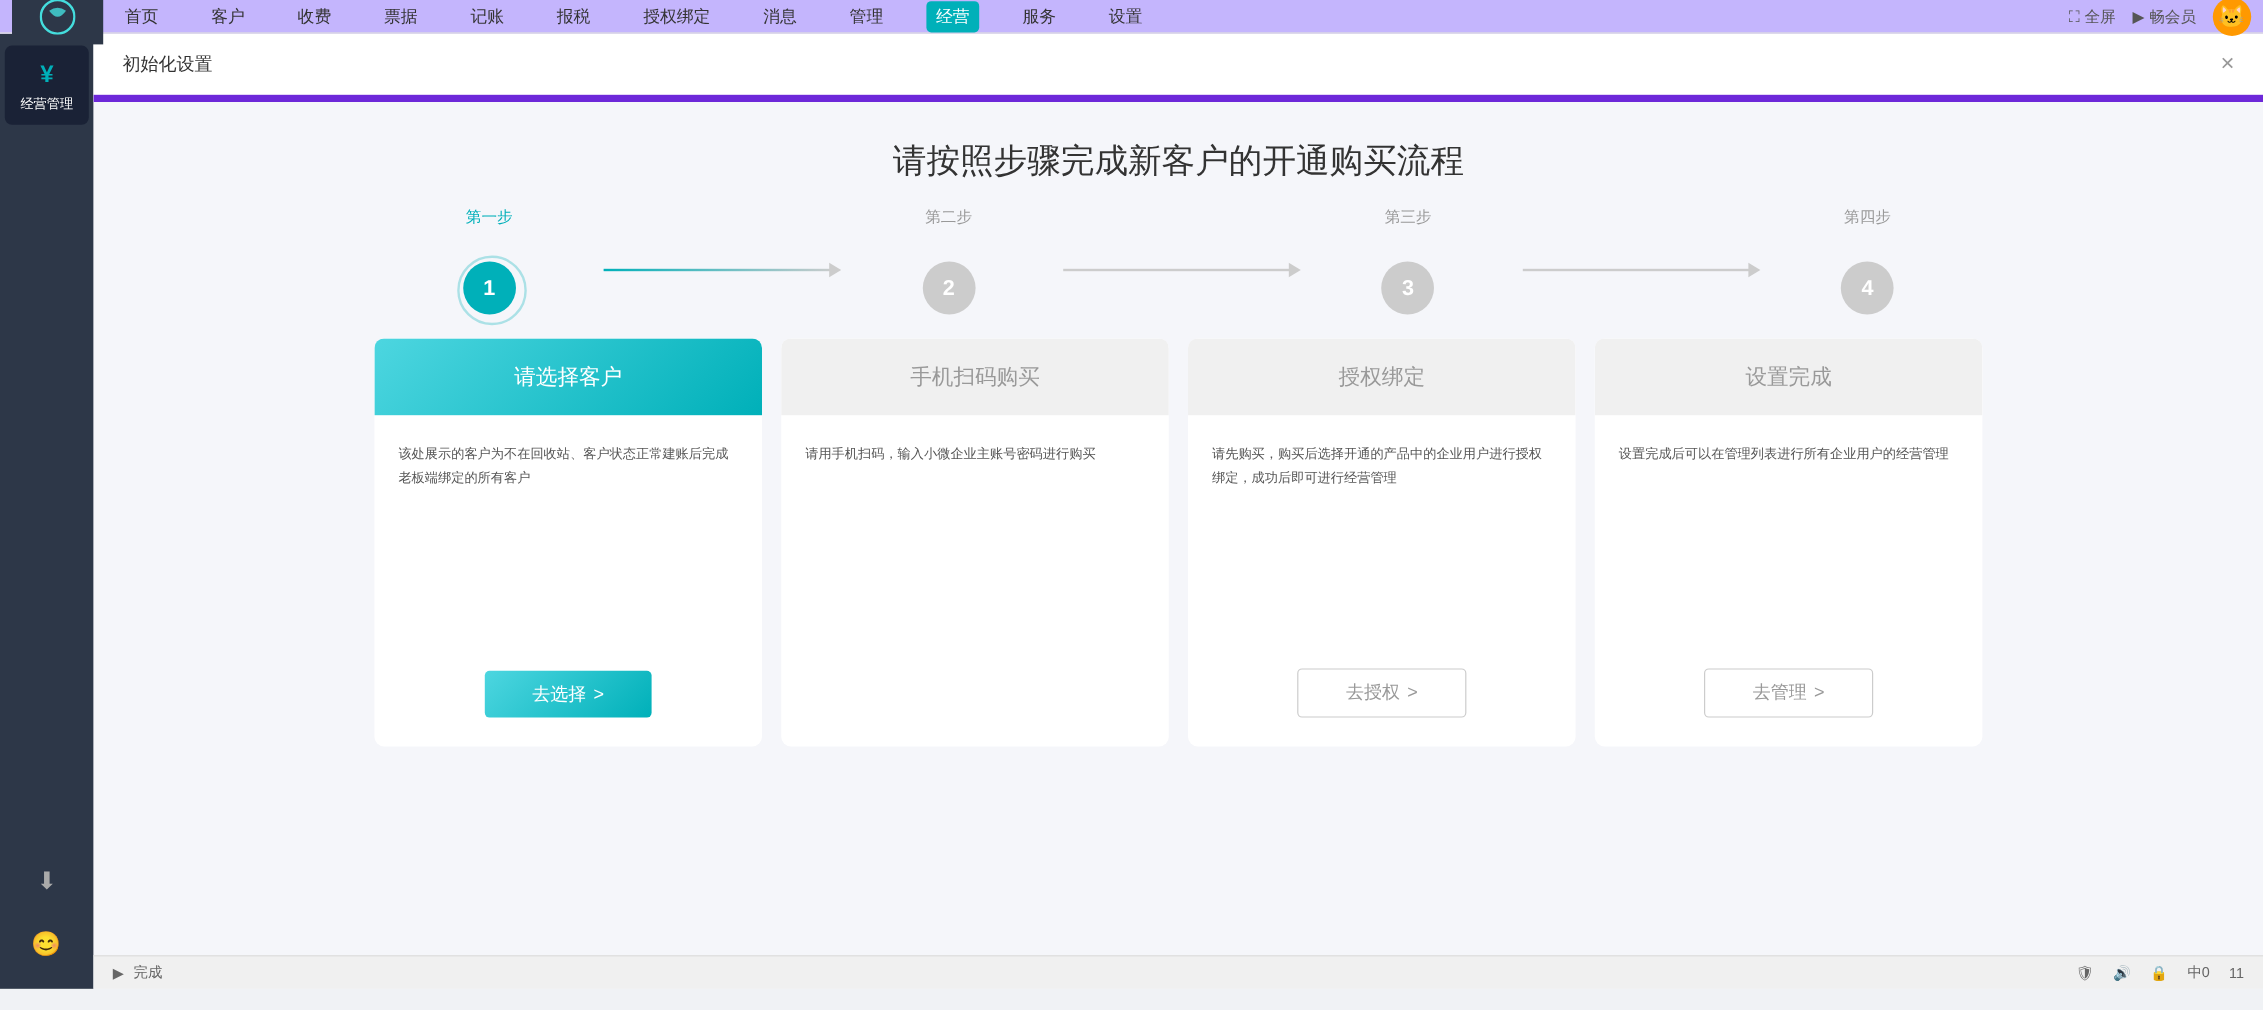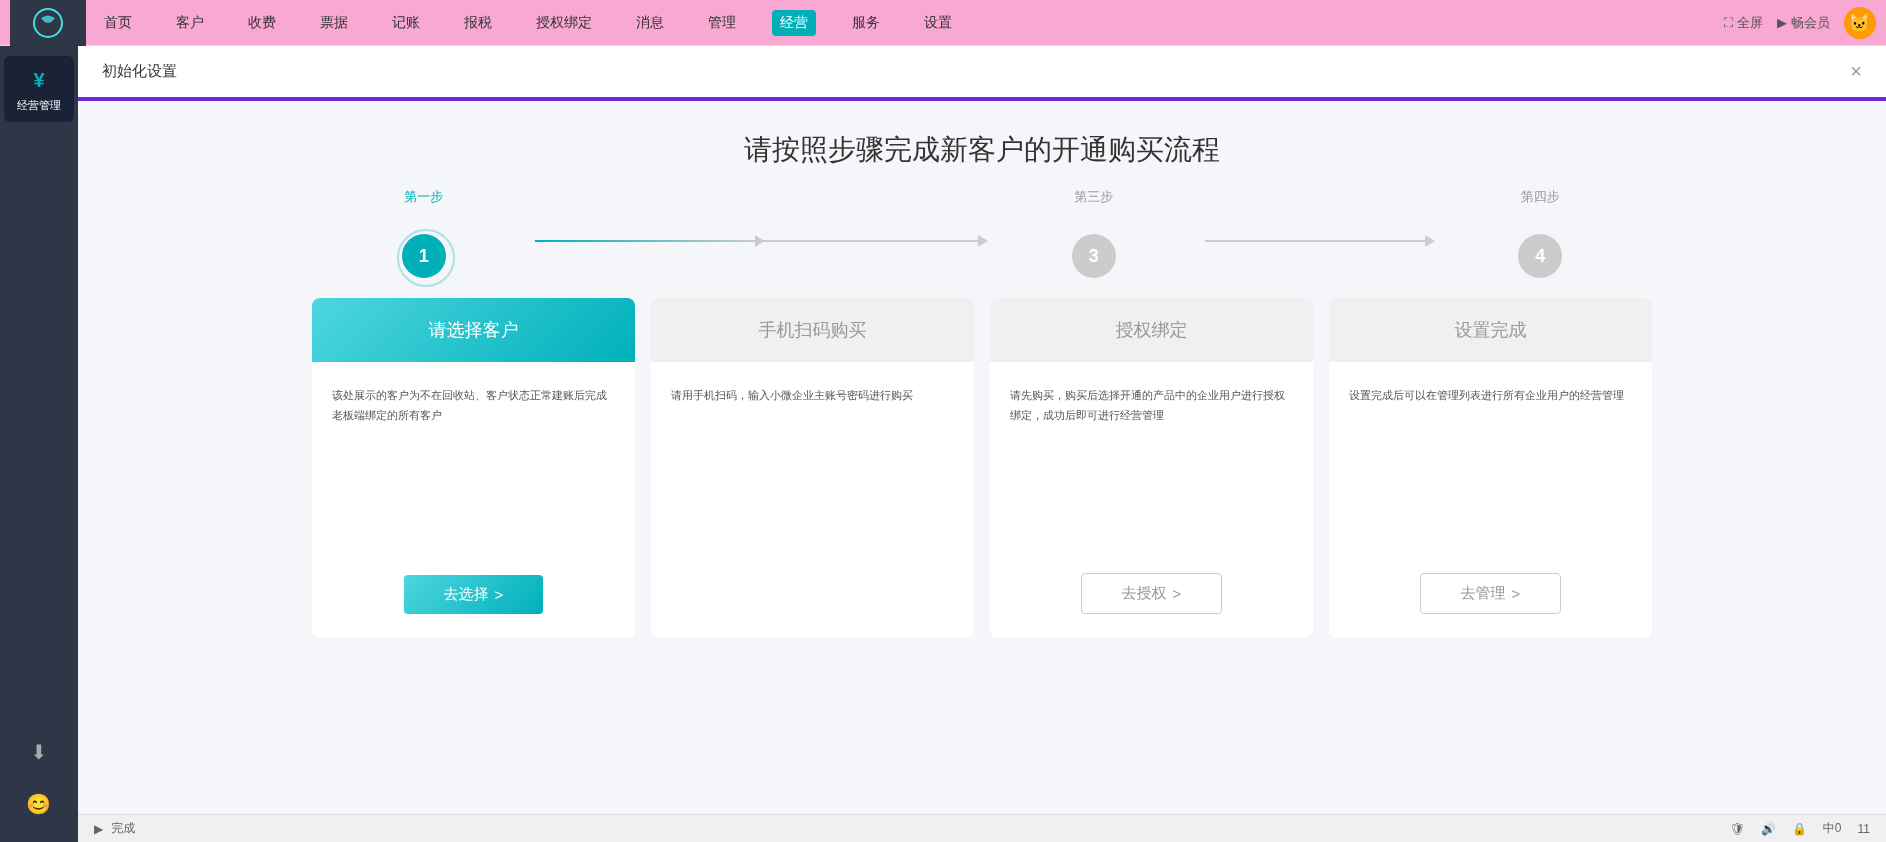--- a/index.html
+++ b/index.html
@@ -1,21 +1,21 @@
 <!DOCTYPE html>
 <html><head>
   <meta charset="utf-8">
   <style>
     * { box-sizing: border-box; margin: 0; padding: 0; }
     body { font-family: 'Microsoft YaHei', Arial, sans-serif; background: #f0f2f5; width: 1886px; height: 842px; overflow: hidden; }
 
     
     .top-nav {
-      height: 46px;
-      background: #f9a8d4;
+      height: 28px;
+      background: #c4b5fd;
       display: flex;
       align-items: center;
       border-bottom: 1px solid #e0e0e0;
       padding: 0 10px;
       position: relative;
       z-index: 10;
     }
     .top-nav .logo {
       width: 76px;
       height: 46px;
@@ -78,21 +78,21 @@
       display: flex;
       flex-direction: column;
       position: relative;
     }
     .content-header {
       background: #fff;
       padding: 14px 24px;
       display: flex;
       align-items: center;
       justify-content: space-between;
-      border-bottom: 4px solid #6d28d9;
+      border-bottom: 6px solid #6d28d9;
     }
     .content-header-title { font-size: 15px; color: #333; font-weight: 500; }
     .close-btn { font-size: 20px; color: #999; cursor: pointer; }
 
     
     .setup-area {
       flex: 1;
       padding: 30px 40px;
       display: flex;
       flex-direction: column;
@@ -244,20 +244,24 @@
           <div class="step-label active">第一步</div>
           <div class="step-circle active">1</div>
         </div>
 
         <div style="flex:1; display:flex; align-items:center; margin-top:52px; position:relative;">
           <div style="flex:1; height:2px; background:linear-gradient(to right,#00b0b9,#ccc); position:relative;">
             <div style="position:absolute; right:-6px; top:-5px; border-left:10px solid #ccc; border-top:6px solid transparent; border-bottom:6px solid transparent;"></div>
           </div>
         </div>
 
+        <div class="step-wrapper">
+          <div class="step-label">第二步</div>
+          <div class="step-circle">2</div>
+        </div>
 
         <div style="flex:1; display:flex; align-items:center; margin-top:52px; position:relative;">
           <div style="flex:1; height:2px; background:#ccc; position:relative;">
             <div style="position:absolute; right:-6px; top:-5px; border-left:10px solid #ccc; border-top:6px solid transparent; border-bottom:6px solid transparent;"></div>
           </div>
         </div>
 
         <div class="step-wrapper">
           <div class="step-label">第三步</div>
           <div class="step-circle">3</div>

